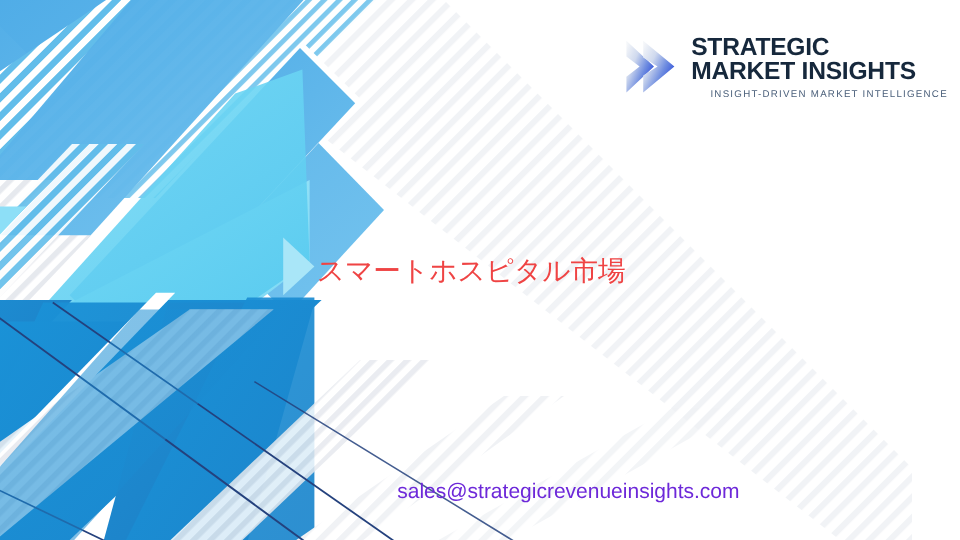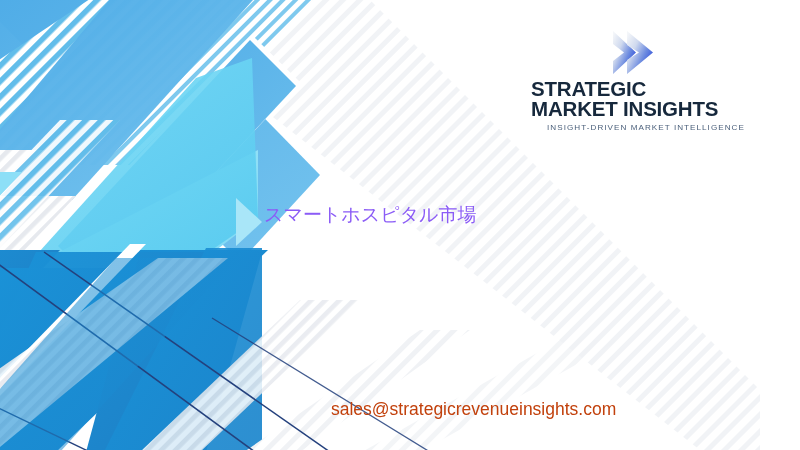--- a/index.html
+++ b/index.html
@@ -28,21 +28,20 @@
 
   
   #logo {
     position: absolute;
     left: 518px;
     top: 27px;
     width: 240px;
     height: 58px;
     display: flex;
     align-items: center;
-    flex-direction: column;
   }
   #logo-mark {
     width: 52px;
     height: 50px;
     flex: 0 0 52px;
     margin-right: 6px;
   }
   #logo-text {
     display: flex;
     flex-direction: column;
@@ -64,37 +63,37 @@
     color: #4a5f7a;
     white-space: nowrap;
     margin-top: 4px;
     padding-left: 16px;
   }
 
   
   #slide-title {
     position: absolute;
     left: 264px;
-    top: 202px;
+    top: 212px;
     font-family: "Liberation Sans", "DejaVu Sans", sans-serif;
-    font-size: 19px;
+    font-size: 23px;
     line-height: 26px;
-    color: #8b5cf6;
+    color: #ef4444;
     white-space: nowrap;
   }
 
   
   #contact-email {
     position: absolute;
     left: 331px;
     top: 398px;
     font-family: "Liberation Sans", sans-serif;
     font-size: 17.5px;
     line-height: 22px;
-    color: #c2410c;
+    color: #6d28d9;
     white-space: nowrap;
   }
 </style>
 </head>
 <body>
 
 <div id="slide">
 
   <svg id="bg-art" viewBox="0 0 800 450" width="800" height="450" xmlns="http://www.w3.org/2000/svg">
     <defs>

